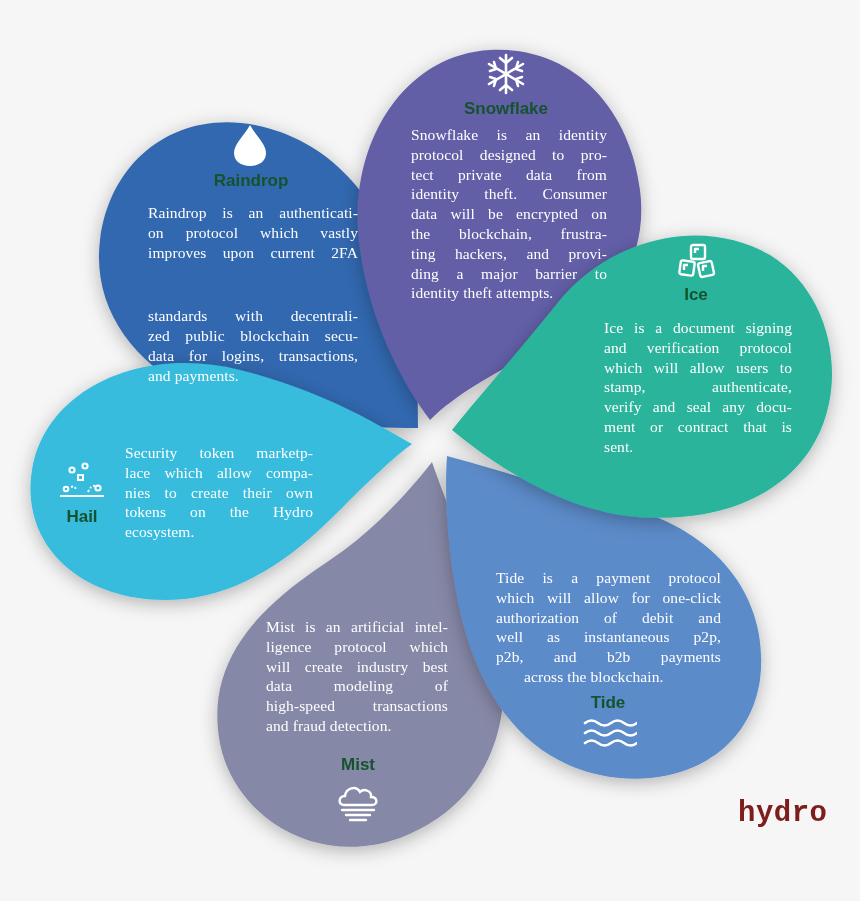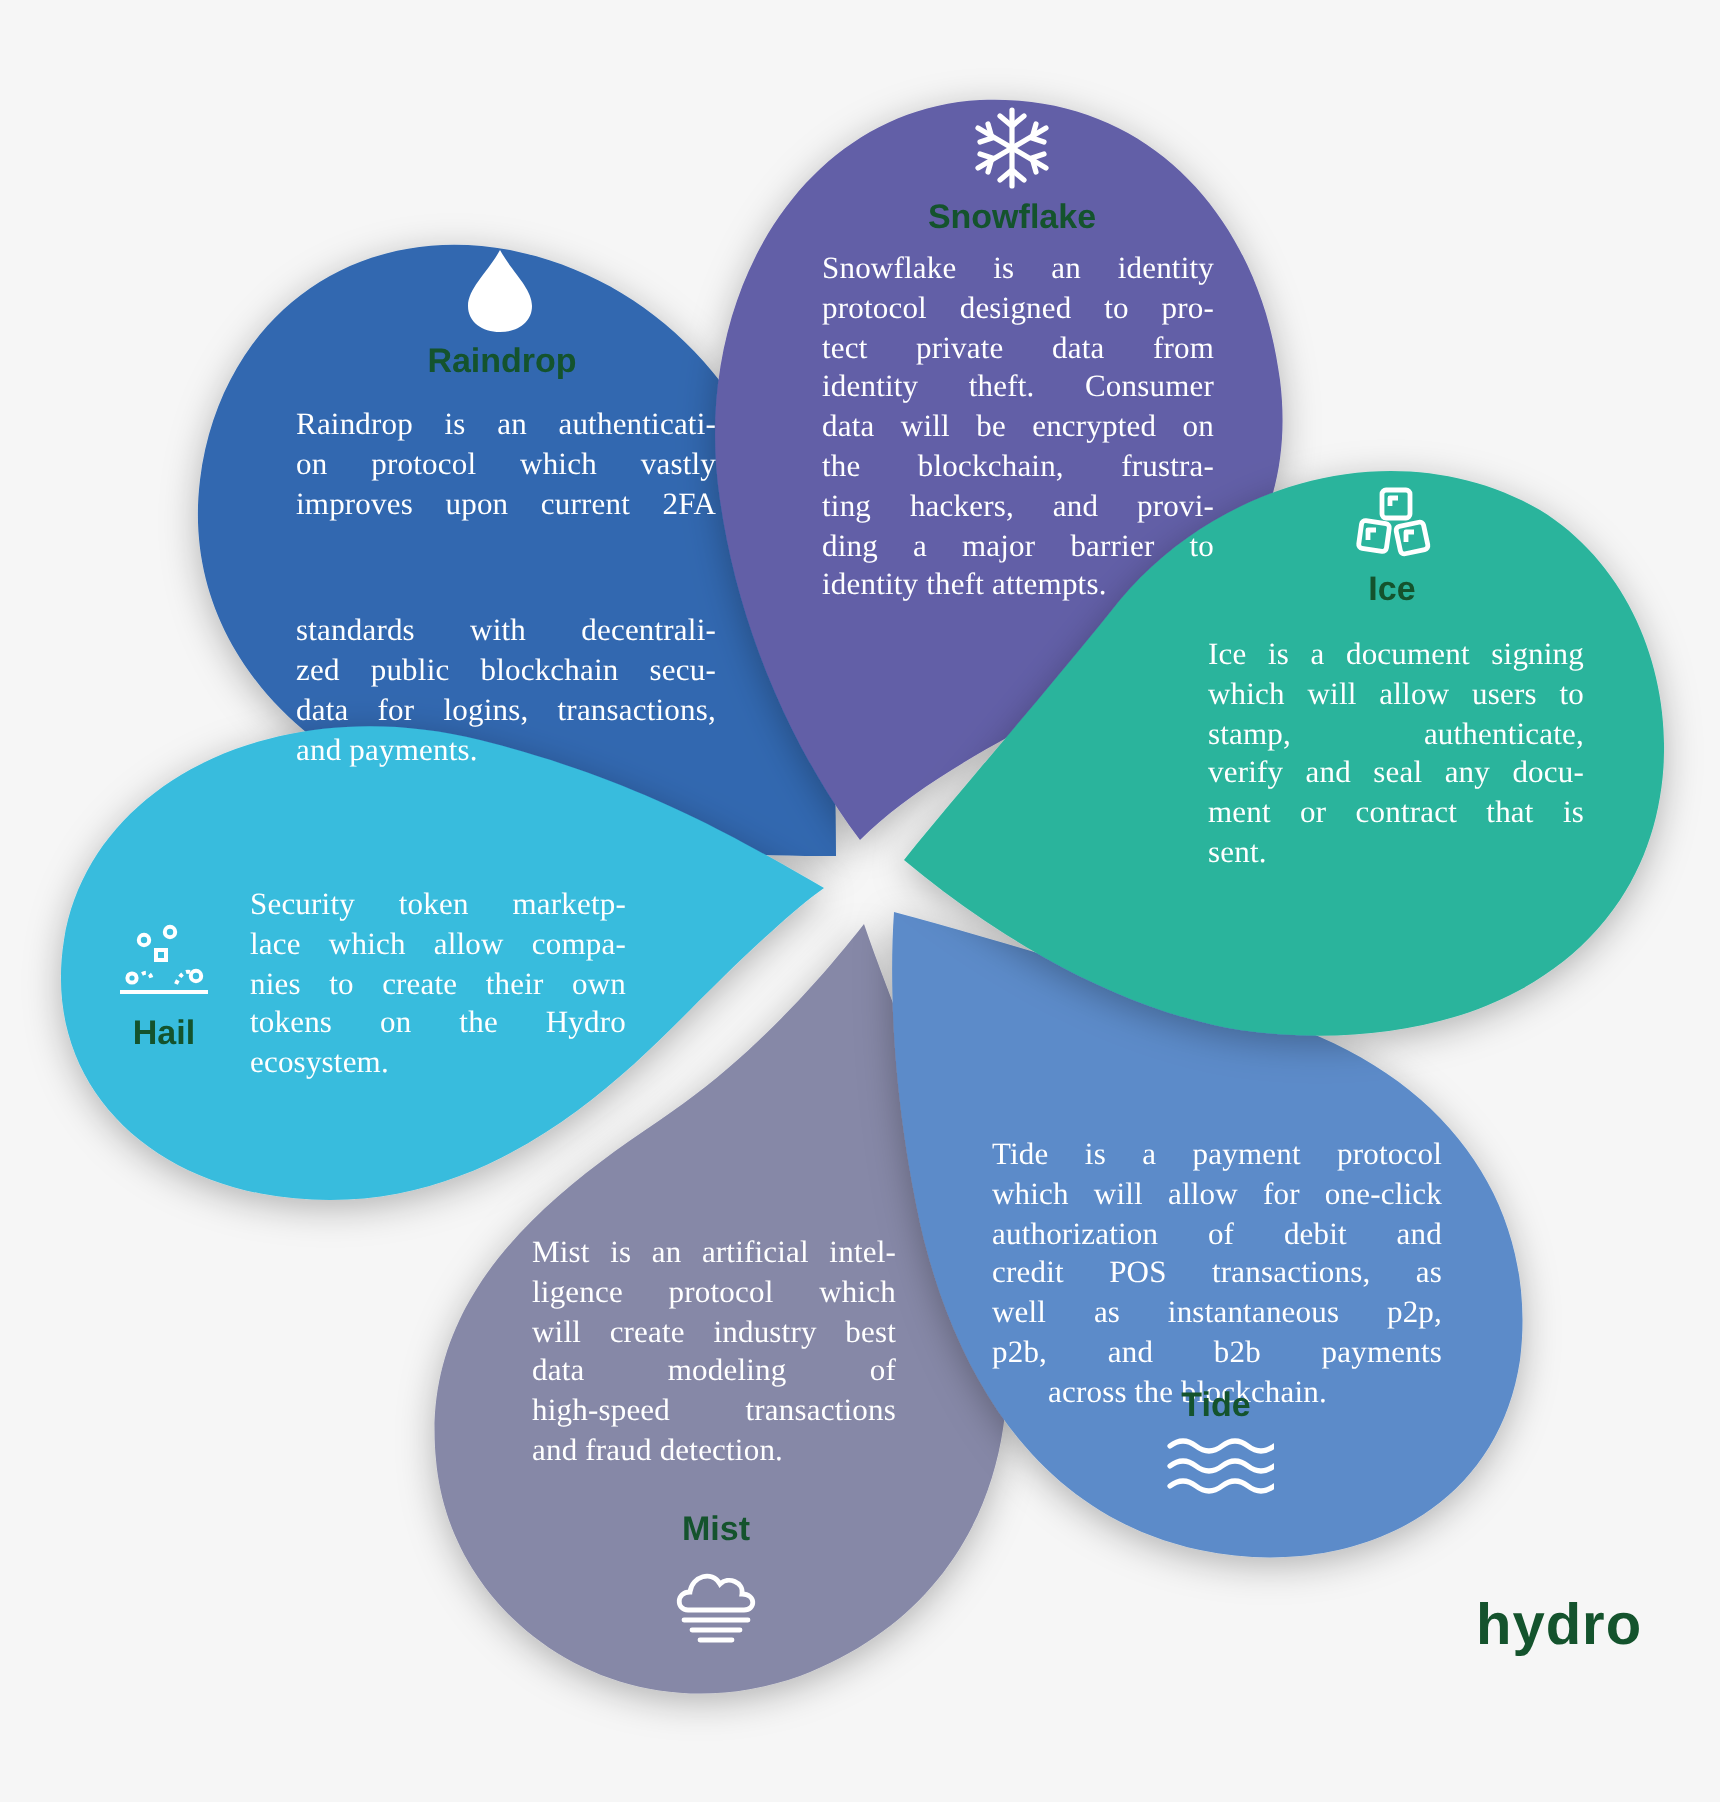--- a/index.html
+++ b/index.html
@@ -101,20 +101,21 @@
       <rect x="3" y="18" width="14" height="14" rx="2" transform="rotate(8 10 25)"></rect>
       <rect x="22" y="19" width="14" height="14" rx="2" transform="rotate(-12 29 26)"></rect>
       <polyline points="18,10 18,6 22,6"></polyline>
         <polyline points="7,27 7,22 11,22"></polyline>
         <polyline points="26,28 26,23 30,23"></polyline>
     </svg>
   </div>
   <div class="ttl" style="left:616px;top:285px;">Ice</div>
   <div class="txt" id="t-ice" style="left:604px;top:318px;width:188px;">
       <div style="text-align: justify; text-align-last: justify;">Ice is a document signing</div>
+      <div style="text-align: justify; text-align-last: justify;">and verification protocol</div>
       <div style="text-align: justify; text-align-last: justify;">which will allow users to</div>
       <div style="text-align: justify; text-align-last: justify;">stamp, authenticate,</div>
       <div style="text-align: justify; text-align-last: justify;">verify and seal any docu-</div>
       <div style="text-align: justify; text-align-last: justify;">ment or contract that is</div>
       <div style="text-align: justify; text-align-last: left;">sent.</div>
     </div>
 
   <div class="ico" style="left:58px;top:460px;">
     <svg width="48" height="40" viewBox="0 0 48 40" stroke="#fff" stroke-width="2" fill="none">
       <circle cx="14" cy="10" r="2.6"></circle>
@@ -151,28 +152,27 @@
       <line x1="6" y1="30" x2="38" y2="30"></line>
       <line x1="10" y1="35" x2="34" y2="35"></line>
       <line x1="14" y1="40" x2="30" y2="40"></line>
     </svg>
   </div>
 
   <div class="txt" id="t-tide" style="left:496px;top:540px;width:225px;">
       <div style="text-align: justify; text-align-last: justify; margin-top: 28px;">Tide is a payment protocol</div>
       <div style="text-align: justify; text-align-last: justify;">which will allow for one-click</div>
       <div style="text-align: justify; text-align-last: justify;">authorization of debit and</div>
-      <div style="text-align: justify; text-align-last: justify;">credit POS transactions, as</div>
       <div style="text-align: justify; text-align-last: justify;">well as instantaneous p2p,</div>
       <div style="text-align: justify; text-align-last: justify;">p2b, and b2b payments</div>
       <div style="text-align: justify; text-align-last: left; margin-left: 28px;">across the blockchain.</div>
     </div>
   <div class="ttl" style="left:528px;top:693px;">Tide</div>
   <div class="ico" style="left:583px;top:718px;">
     <svg width="54" height="30" viewBox="0 0 54 30" stroke="#fff" stroke-width="2.6" fill="none" stroke-linecap="round">
       <path d="M2,5 q6.5,-5 13,0 t13,0 t13,0 t13,0"></path>
       <path d="M2,15 q6.5,-5 13,0 t13,0 t13,0 t13,0"></path>
       <path d="M2,25 q6.5,-5 13,0 t13,0 t13,0 t13,0"></path>
     </svg>
   </div>
 
-  <div class="logo" style="color: #14532d;">hydro</div>
+  <div class="logo" style="color: #7f1d1d; font-family: Liberation Mono, monospace;">hydro</div>
 </div>
 
 </body></html>

